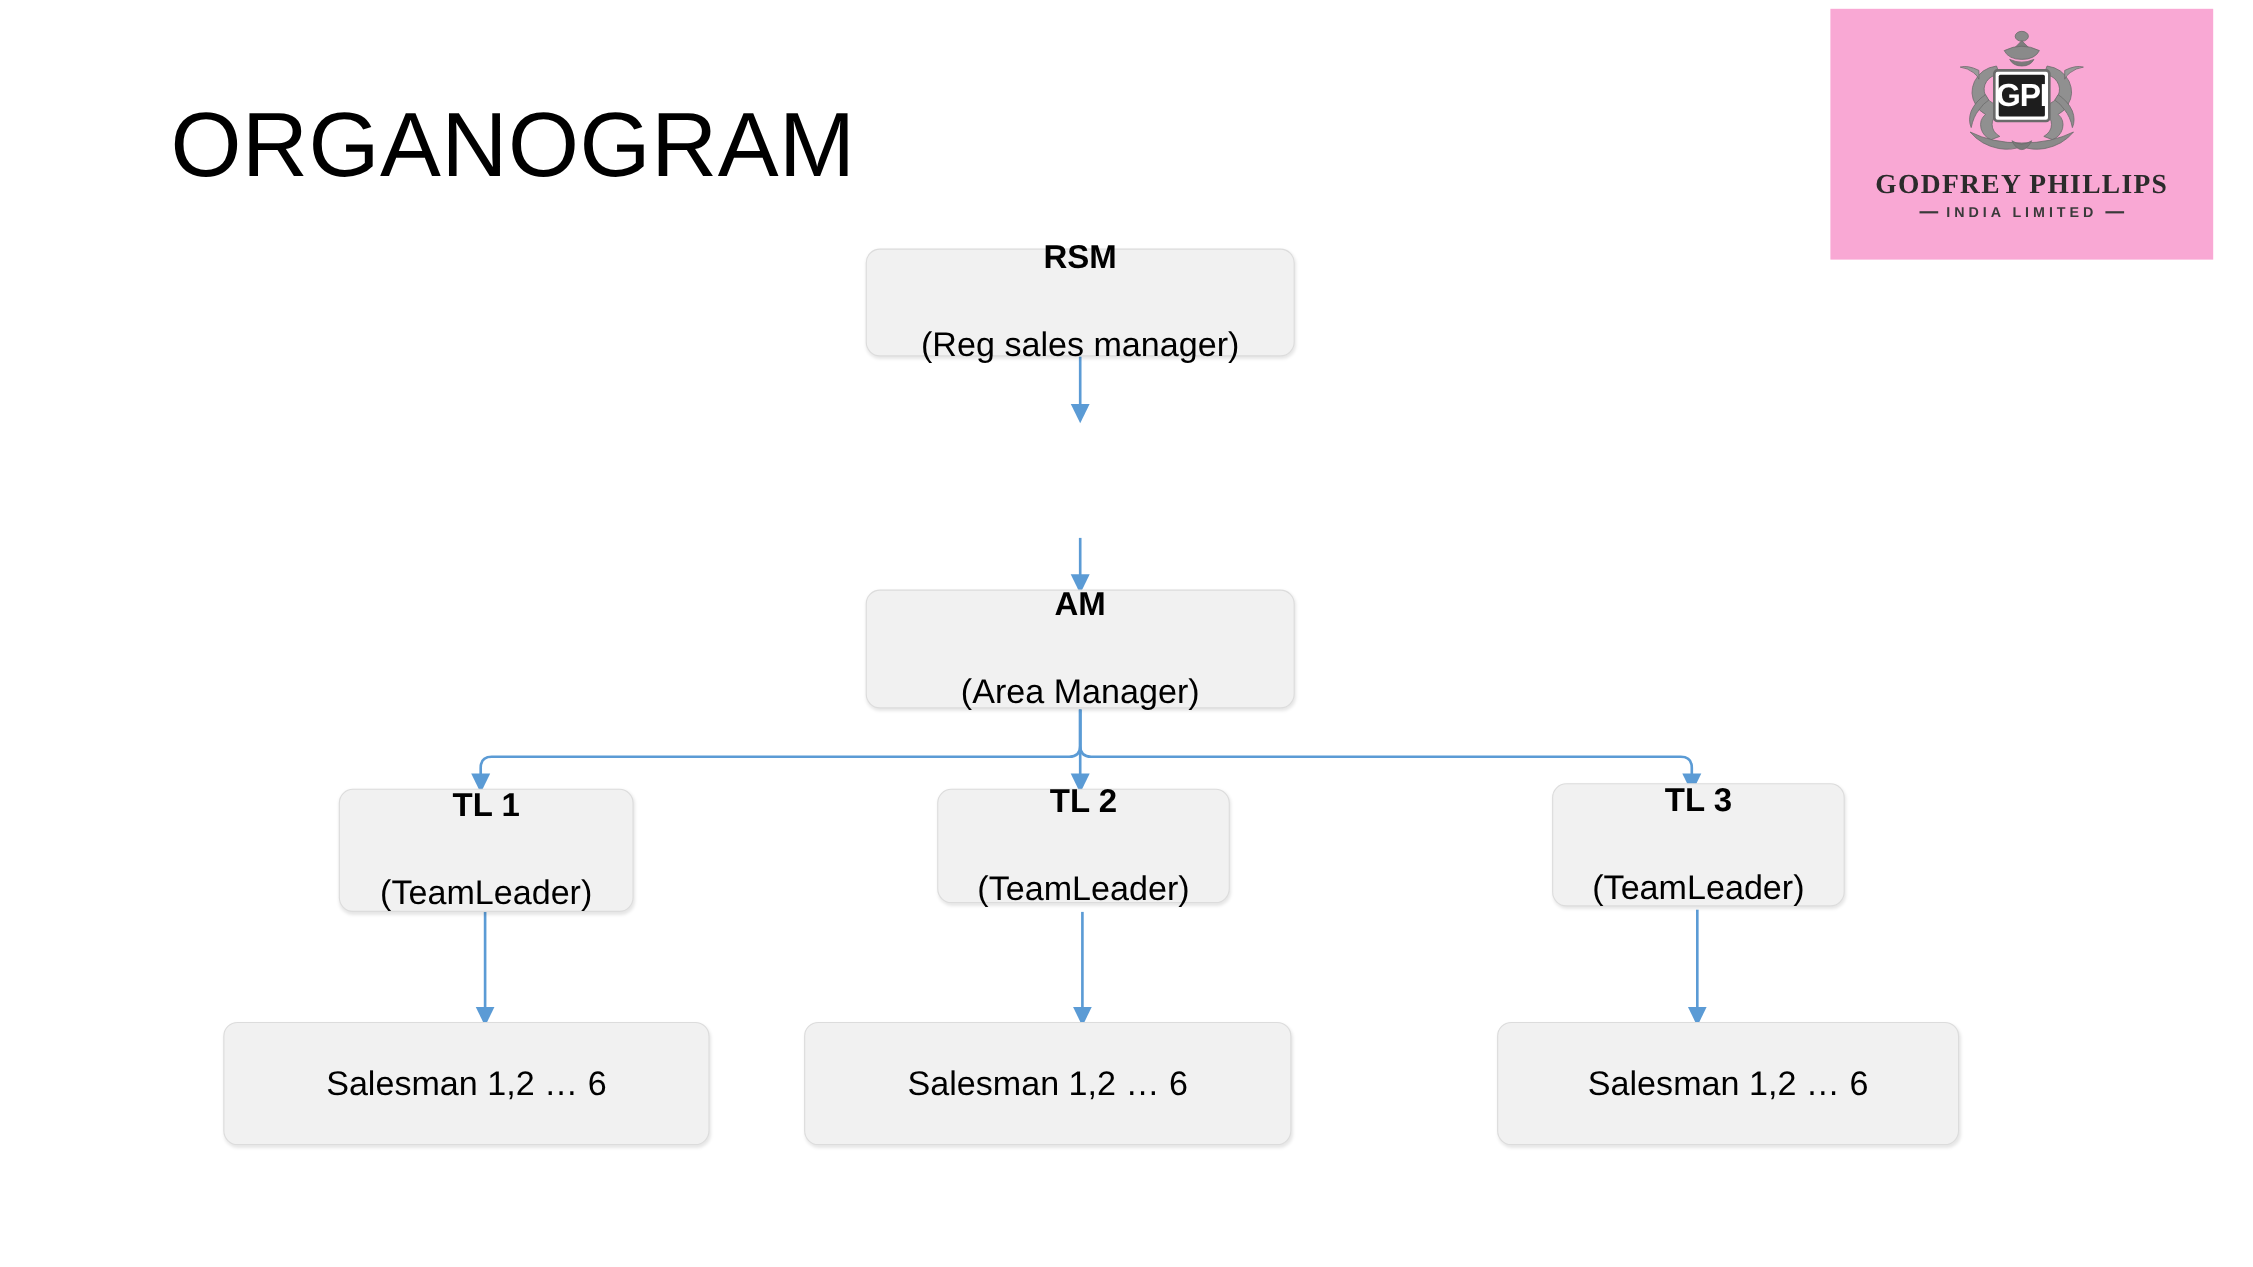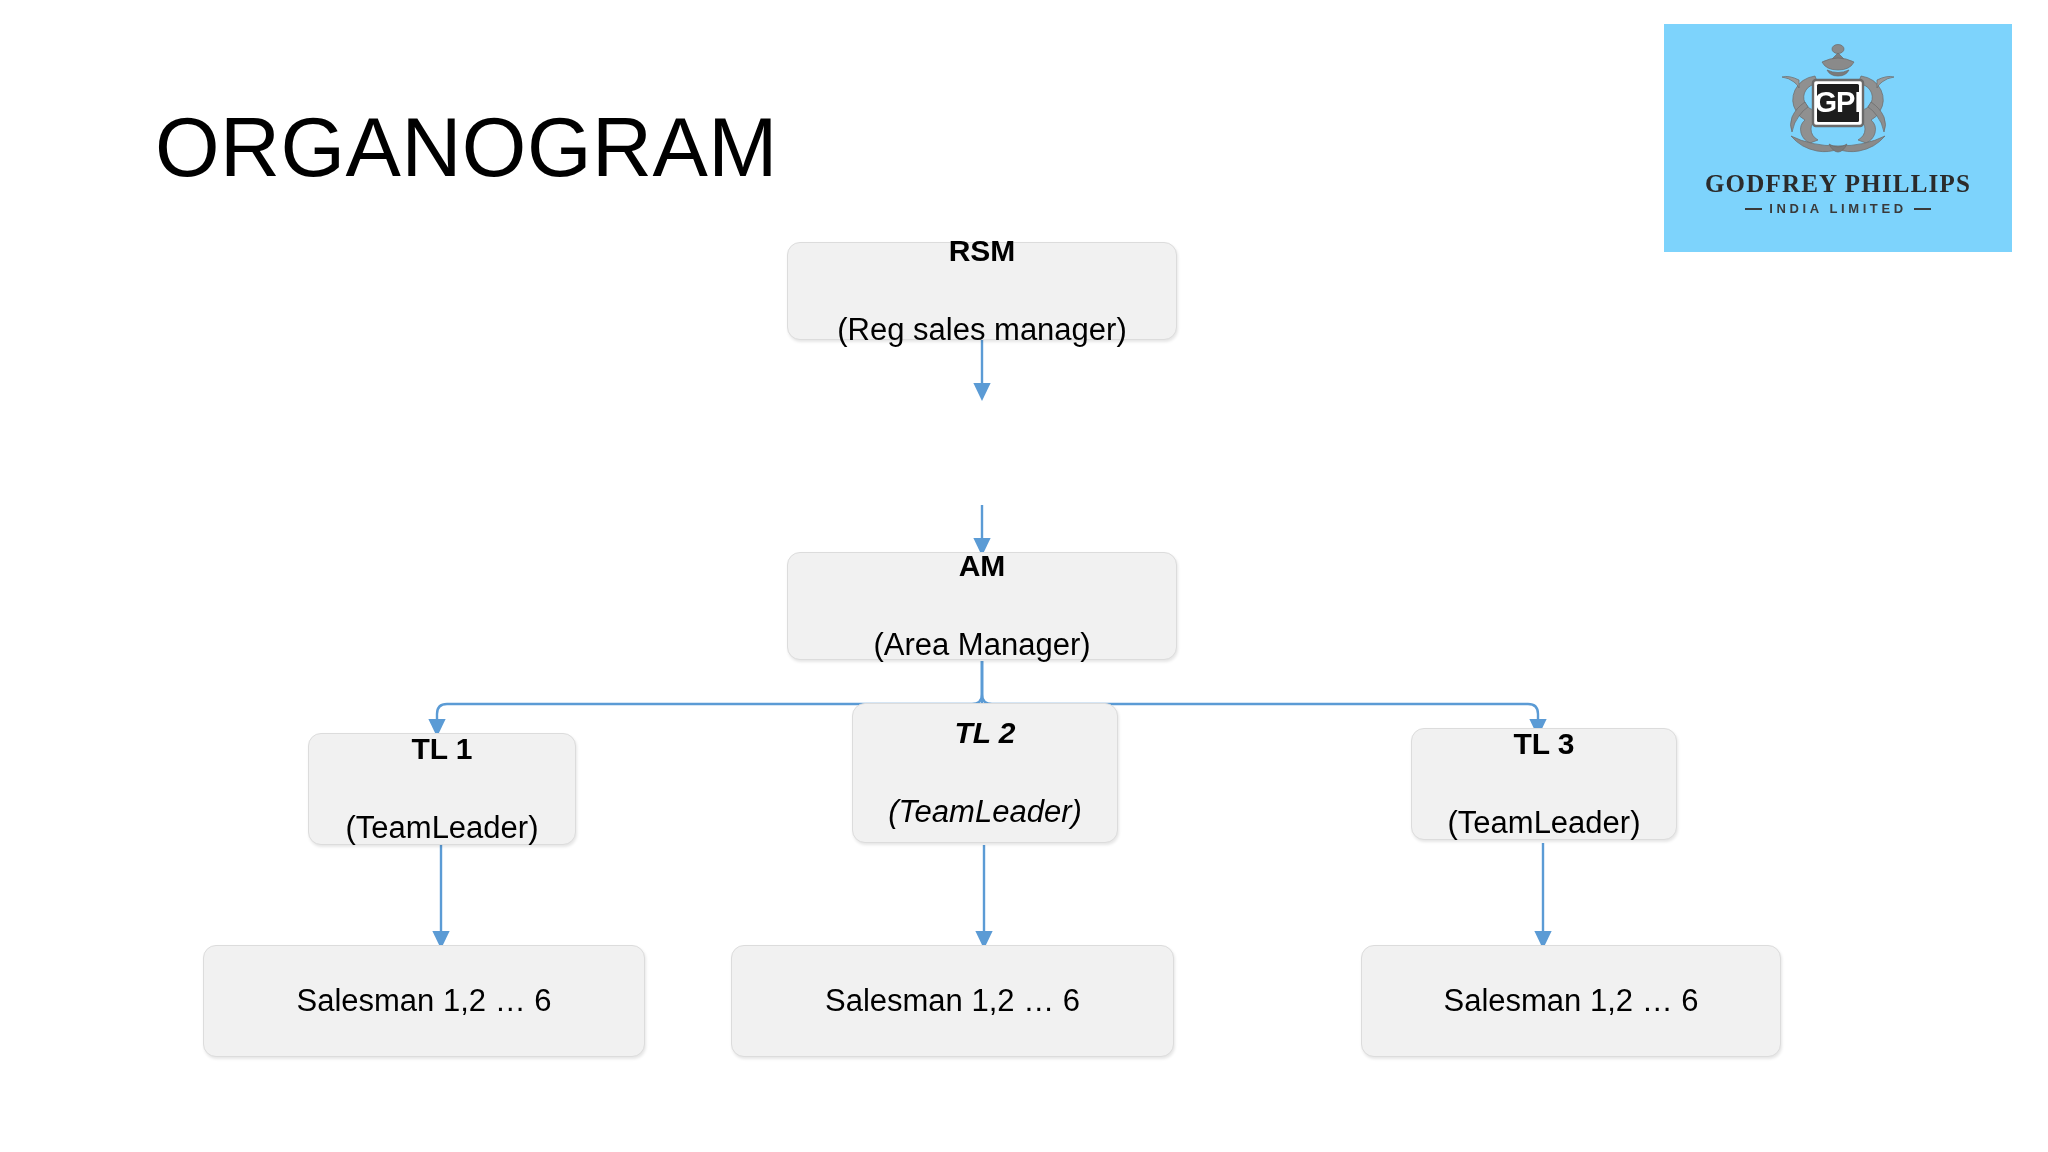--- a/index.html
+++ b/index.html
@@ -14,21 +14,20 @@
     overflow: hidden;
     font-family: "Liberation Sans", sans-serif;
     -webkit-font-smoothing: antialiased;
   }
 
   
   #slide {
     position: absolute;
     inset: 0;
     background: #ffffff;
-    margin-top: 16px;
   }
 
   
   #slide-title {
     position: absolute;
     left: 155px;
     top: 86px;
     font-size: 83px;
     font-weight: 300;
     letter-spacing: 0.5px;
@@ -37,21 +36,21 @@
     white-space: nowrap;
   }
 
   
   #logo-block {
     position: absolute;
     left: 1664px;
     top: 8px;
     width: 348px;
     height: 228px;
-    background: #7dd3fc;
+    background: #f9a8d4;
     display: flex;
     flex-direction: column;
     align-items: center;
     justify-content: flex-start;
     padding-top: 16px;
     box-sizing: border-box;
   }
   #logo-crest {
     width: 190px;
     height: 126px;
@@ -127,21 +126,21 @@
     font-size: 31px;
   }
 
   
   #node-rsm { left: 787px; top: 226px;  width: 390px; height: 98px; }
   #node-asm { left: 787px; top: 381px;  width: 390px; height: 108px; }
   #node-am  { left: 787px; top: 536px;  width: 390px; height: 108px; }
 
   
   #node-tl1 { left: 308px;  top: 717px; width: 268px; height: 112px; text-align: right; }
-  #node-tl2 { left: 852px;  top: 687px; width: 266px; height: 140px; font-style: italic; }
+  #node-tl2 { left: 852px;  top: 717px; width: 266px; height: 104px; }
   #node-tl3 { left: 1411px; top: 712px; width: 266px; height: 112px; }
 
   
   #node-sm1 { left: 203px;  top: 929px; width: 442px; height: 112px; }
   #node-sm2 { left: 731px;  top: 929px; width: 443px; height: 112px; }
   #node-sm3 { left: 1361px; top: 929px; width: 420px; height: 112px; }
 </style>
 </head>
 <body>
 

